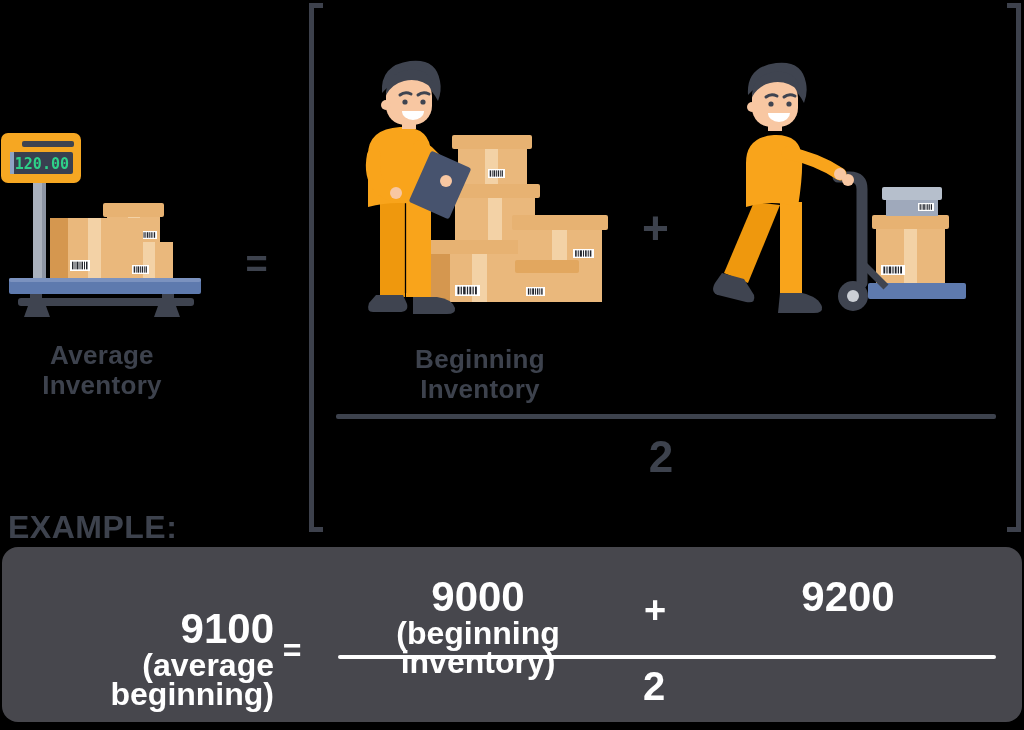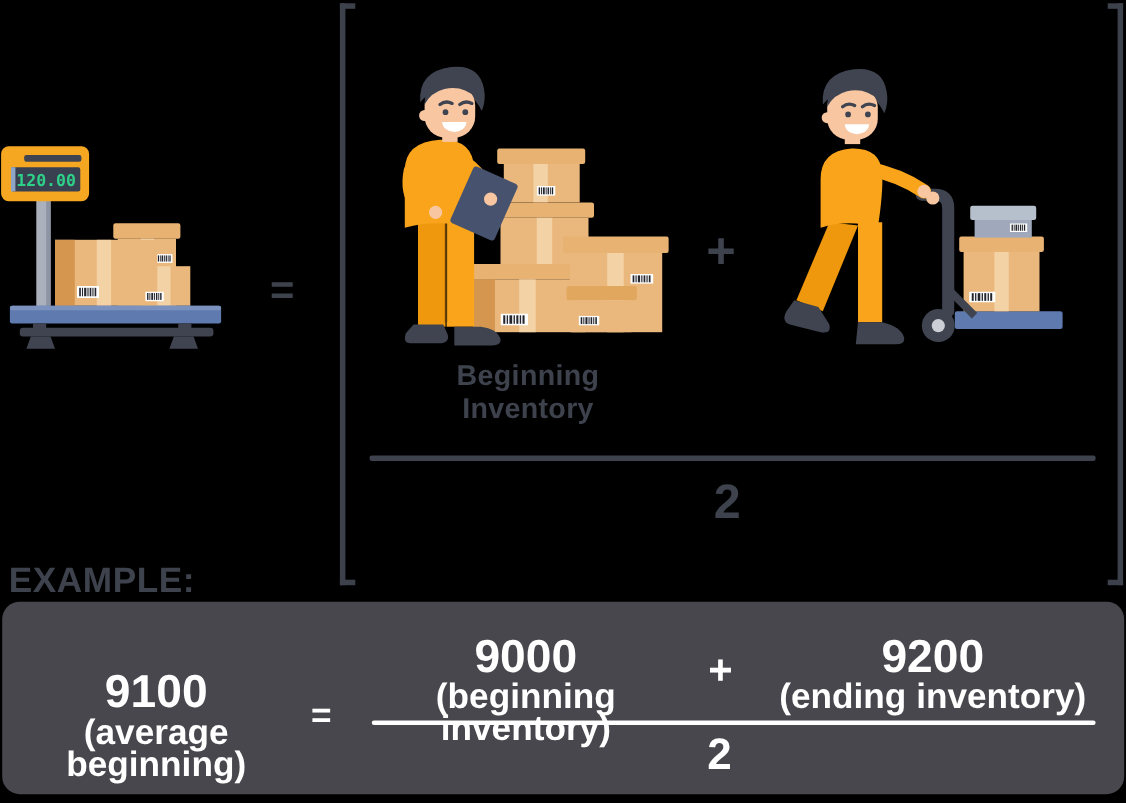--- a/index.html
+++ b/index.html
@@ -42,21 +42,21 @@
     position:absolute; left:8px; top:513px; color:var(--text_dark);
     font-weight:bold; font-size:32px; line-height:28px; letter-spacing:.5px;
   }
   #example-panel{
     position:absolute; left:2px; top:547px; width:1020px; height:175px;
     background:var(--panel_bg); border-radius:16px; color:var(--white);
   }
   .ex-group{position:absolute; text-align:center;}
   .ex-value{font-weight:bold; font-size:42px; line-height:44px; color:var(--white);}
   .ex-label{font-weight:bold; font-size:32px; line-height:29px; color:var(--white);}
-  #ex-result-group{left:8px; top:60px; width:264px;}
+  #ex-result-group{left:8px; top:60px; width:264px;text-align:right;}
   #ex-equals{left:260px; top:86px; width:60px; font-size:32px; line-height:34px; font-weight:bold; text-align:center; position:absolute;}
   #ex-num-left{left:339px; top:28px; width:274px;}
   #ex-plus{left:614px; top:42px; width:78px; font-size:38px; line-height:42px; font-weight:bold; text-align:center; position:absolute;}
   #ex-num-right{left:704px; top:28px; width:284px;}
   #ex-fraction-bar{
     position:absolute; left:336px; top:108px; width:658px; height:4px;
     background:var(--white); border-radius:2px;
   }
   #ex-denominator{left:602px; top:118px; width:100px; font-size:40px; line-height:42px; font-weight:bold; text-align:center; position:absolute; color:var(--white);}
   svg{display:block;}
@@ -104,20 +104,21 @@
     </g>
     <rect x="9" y="148" width="192" height="16" rx="2" fill="var(--platform_blue)"></rect>
     <rect x="9" y="148" width="192" height="4" rx="2" fill="#7b92bf"></rect>
     <rect x="30" y="164" width="12" height="6" fill="var(--hair)"></rect>
     <rect x="162" y="164" width="12" height="6" fill="var(--hair)"></rect>
     <rect x="18" y="168" width="176" height="8" rx="3" fill="var(--hair)"></rect>
     <path d="M28,176 L46,176 L50,187 L24,187 Z" fill="var(--hair)"></path>
     <path d="M158,176 L176,176 L180,187 L154,187 Z" fill="var(--hair)"></path>
   </svg>
 
+  <div class="label-dark" style="left:10px;top:340px;width:184px">Average Inventory</div>
 
   <div class="op-dark" id="equals-top">=</div>
 
   <div class="bracket" id="bracket-left"></div>
   <div class="bracket" id="bracket-right"></div>
 
   <svg class="abs" style="left:358px;top:57px" width="250" height="258" viewBox="0 0 250 258">
     <g>
       <rect x="94" y="78" width="80" height="14" rx="2" fill="var(--box_lid)"></rect>
       <rect x="100" y="92" width="69" height="35" fill="var(--box_tan)"></rect>
@@ -200,39 +201,38 @@
       <path d="M64,40 Q64,18 86,15 Q106,13 111,28 L111,34 Q98,22 82,26 Q70,29 64,40 Z" fill="var(--hair)"></path>
       <circle cx="64" cy="50" r="5" fill="var(--skin)"></circle>
       <path d="M78,40 q5,-4 11,-1" stroke="var(--hair)" stroke-width="3" fill="none" stroke-linecap="round"></path>
       <path d="M96,40 q5,-4 11,-1" stroke="var(--hair)" stroke-width="3" fill="none" stroke-linecap="round"></path>
       <circle cx="83" cy="47" r="2.6" fill="var(--hair)"></circle>
       <circle cx="101" cy="47" r="2.6" fill="var(--hair)"></circle>
       <path d="M80,56 a11,9 0 0 0 22,0 z" fill="#ffffff"></path>
     </g>
   </svg>
 
-  <div class="label-dark" style="left:388px;top:326px;width:184px">Beginning Inventory</div>
+  <div class="label-dark" style="left:388px;top:344px;width:184px">Beginning Inventory</div>
 
   <div id="fraction-bar-top"></div>
   <div class="op-dark" id="denominator-top">2</div>
 
   <div id="example-heading">EXAMPLE:</div>
 
   <div id="example-panel">
     <div class="ex-group" id="ex-result-group">
       <div class="ex-value">9100</div>
       <div class="ex-label">(average beginning)</div>
     </div>
     <div id="ex-equals">=</div>
     <div class="ex-group" id="ex-num-left">
       <div class="ex-value">9000</div>
       <div class="ex-label">(beginning inventory)</div>
     </div>
     <div id="ex-plus">+</div>
     <div class="ex-group" id="ex-num-right">
       <div class="ex-value">9200</div>
-      <div class="ex-label">(ending inventory)</div>
     </div>
     <div id="ex-fraction-bar"></div>
     <div id="ex-denominator">2</div>
   </div>
 
 </div>
 
 </body></html>

